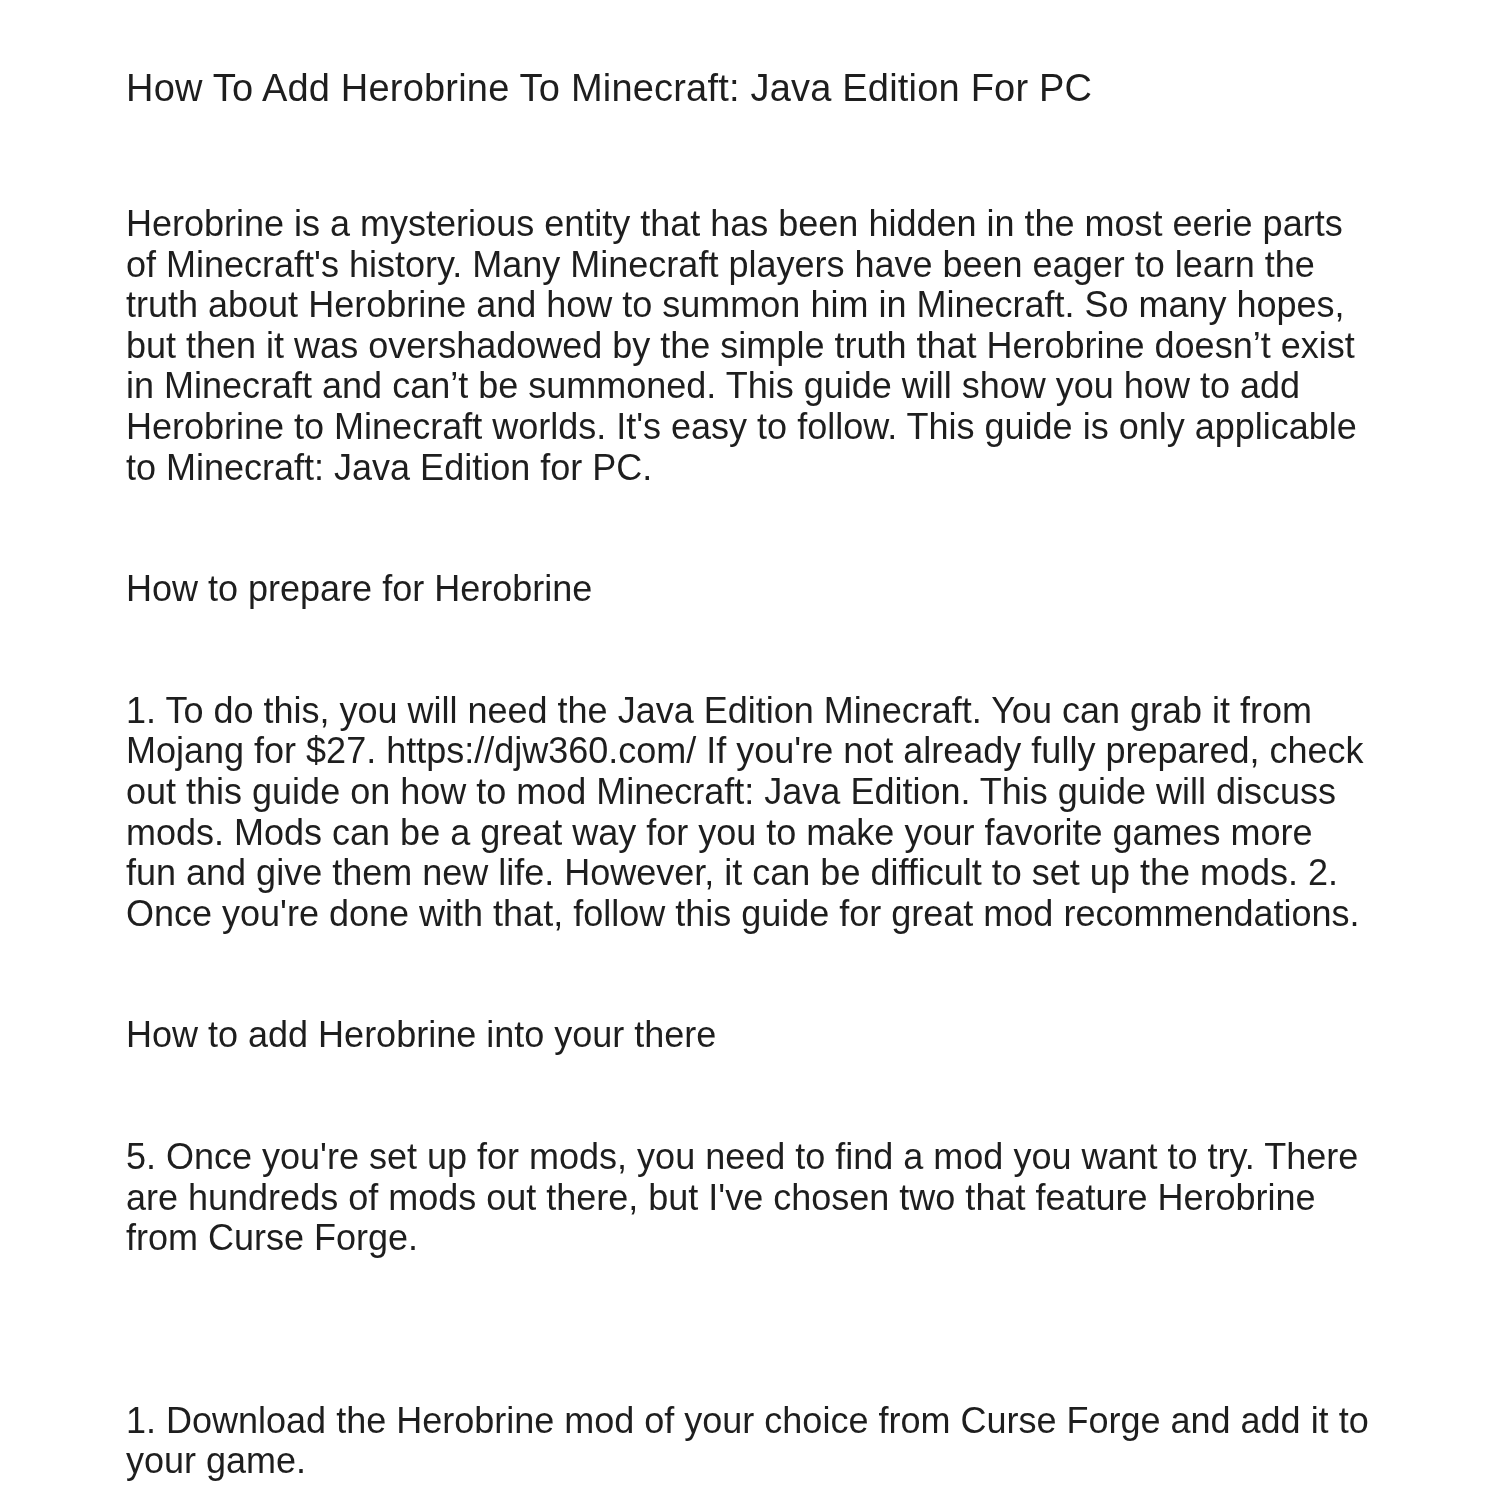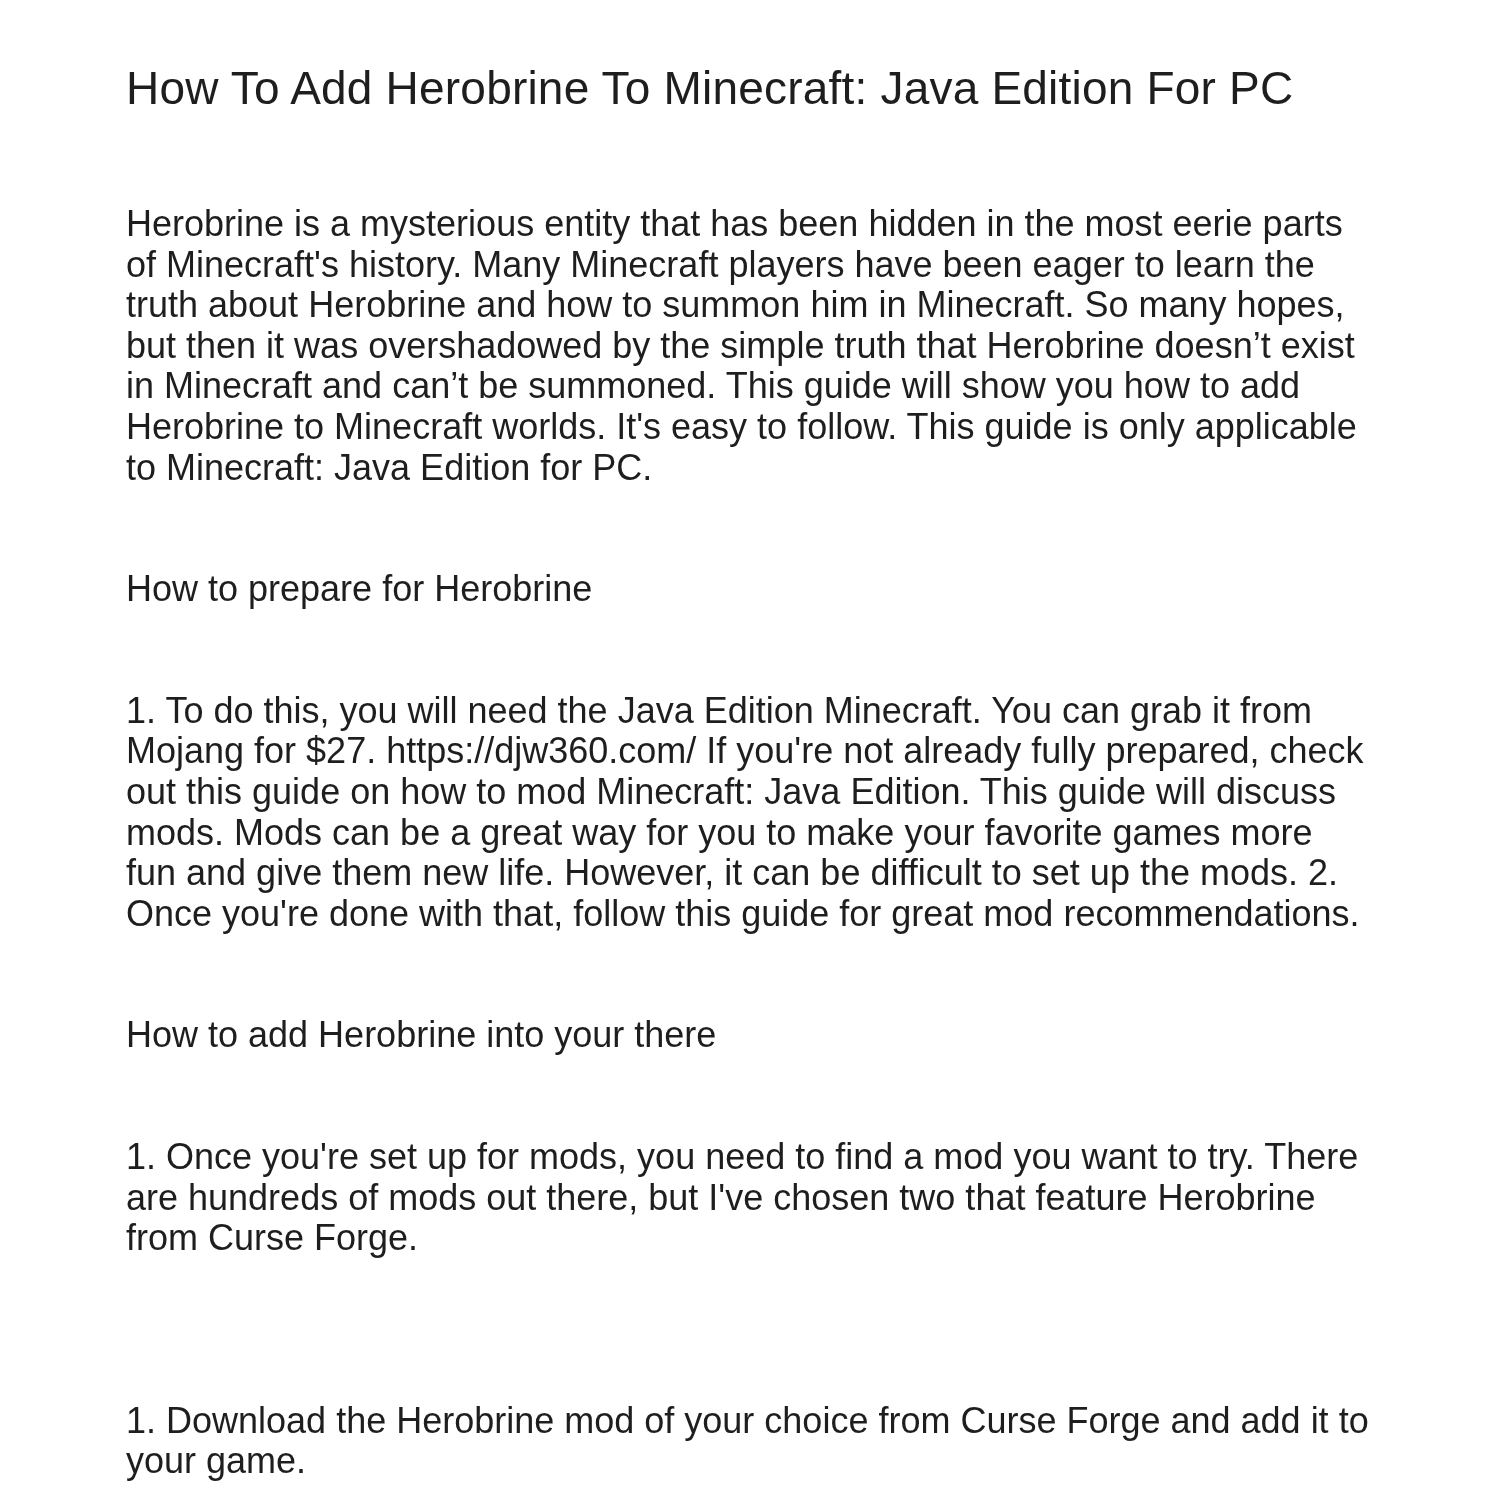--- a/index.html
+++ b/index.html
@@ -16,21 +16,21 @@
   }
   .page {
     box-sizing: border-box;
     width: 1500px;
     height: 1500px;
     padding: 62px 128px 0 126px;
     overflow: hidden;
     background: #ffffff;
   }
   .doc-title {
-    font-size: 46px;
+    font-size: 38px;
     line-height: 52px;
     font-weight: 400;
     letter-spacing: 0.2px;
     margin: 0 0 90px 0;
   }
   .block {
     font-size: 36px;
     line-height: 40.6px;
     font-weight: 400;
     margin: 0 0 81px 0;
@@ -55,18 +55,18 @@
   <h1 class="doc-title">How To Add Herobrine To Minecraft: Java Edition For PC</h1>
 
   <p class="block">Herobrine is a mysterious entity that has been hidden in the most eerie parts of Minecraft's history. Many Minecraft players have been eager to learn the truth about Herobrine and how to summon him in Minecraft. So many hopes, but then it was overshadowed by the simple truth that Herobrine doesn’t exist in Minecraft and can’t be summoned. This guide will show you how to add Herobrine to Minecraft worlds. It's easy to follow. This guide is only applicable to Minecraft: Java Edition for PC.</p>
 
   <h2 class="section-heading">How to prepare for Herobrine</h2>
 
   <p class="block">1. To do this, you will need the Java Edition Minecraft. You can grab it from Mojang for $27. https://djw360.com/ If you're not already fully prepared, check out this guide on how to mod Minecraft: Java Edition. This guide will discuss mods. Mods can be a great way for you to make your favorite games more fun and give them new life. However, it can be difficult to set up the mods. 2. Once you're done with that, follow this guide for great mod recommendations.</p>
 
   <h2 class="section-heading">How to add Herobrine into your there</h2>
 
-  <p class="block">1. Once you're set up for mods, you need to find a mod you want to try. There are hundreds of mods out there, but I've chosen two that feature Herobrine from Curse Forge.</p>
+  <p class="block">5. Once you're set up for mods, you need to find a mod you want to try. There are hundreds of mods out there, but I've chosen two that feature Herobrine from Curse Forge.</p>
 
 
   <p class="block clipped-line">1. Download the Herobrine mod of your choice from Curse Forge and add it to your game.</p>
 
 </div>
 
 </body></html>

